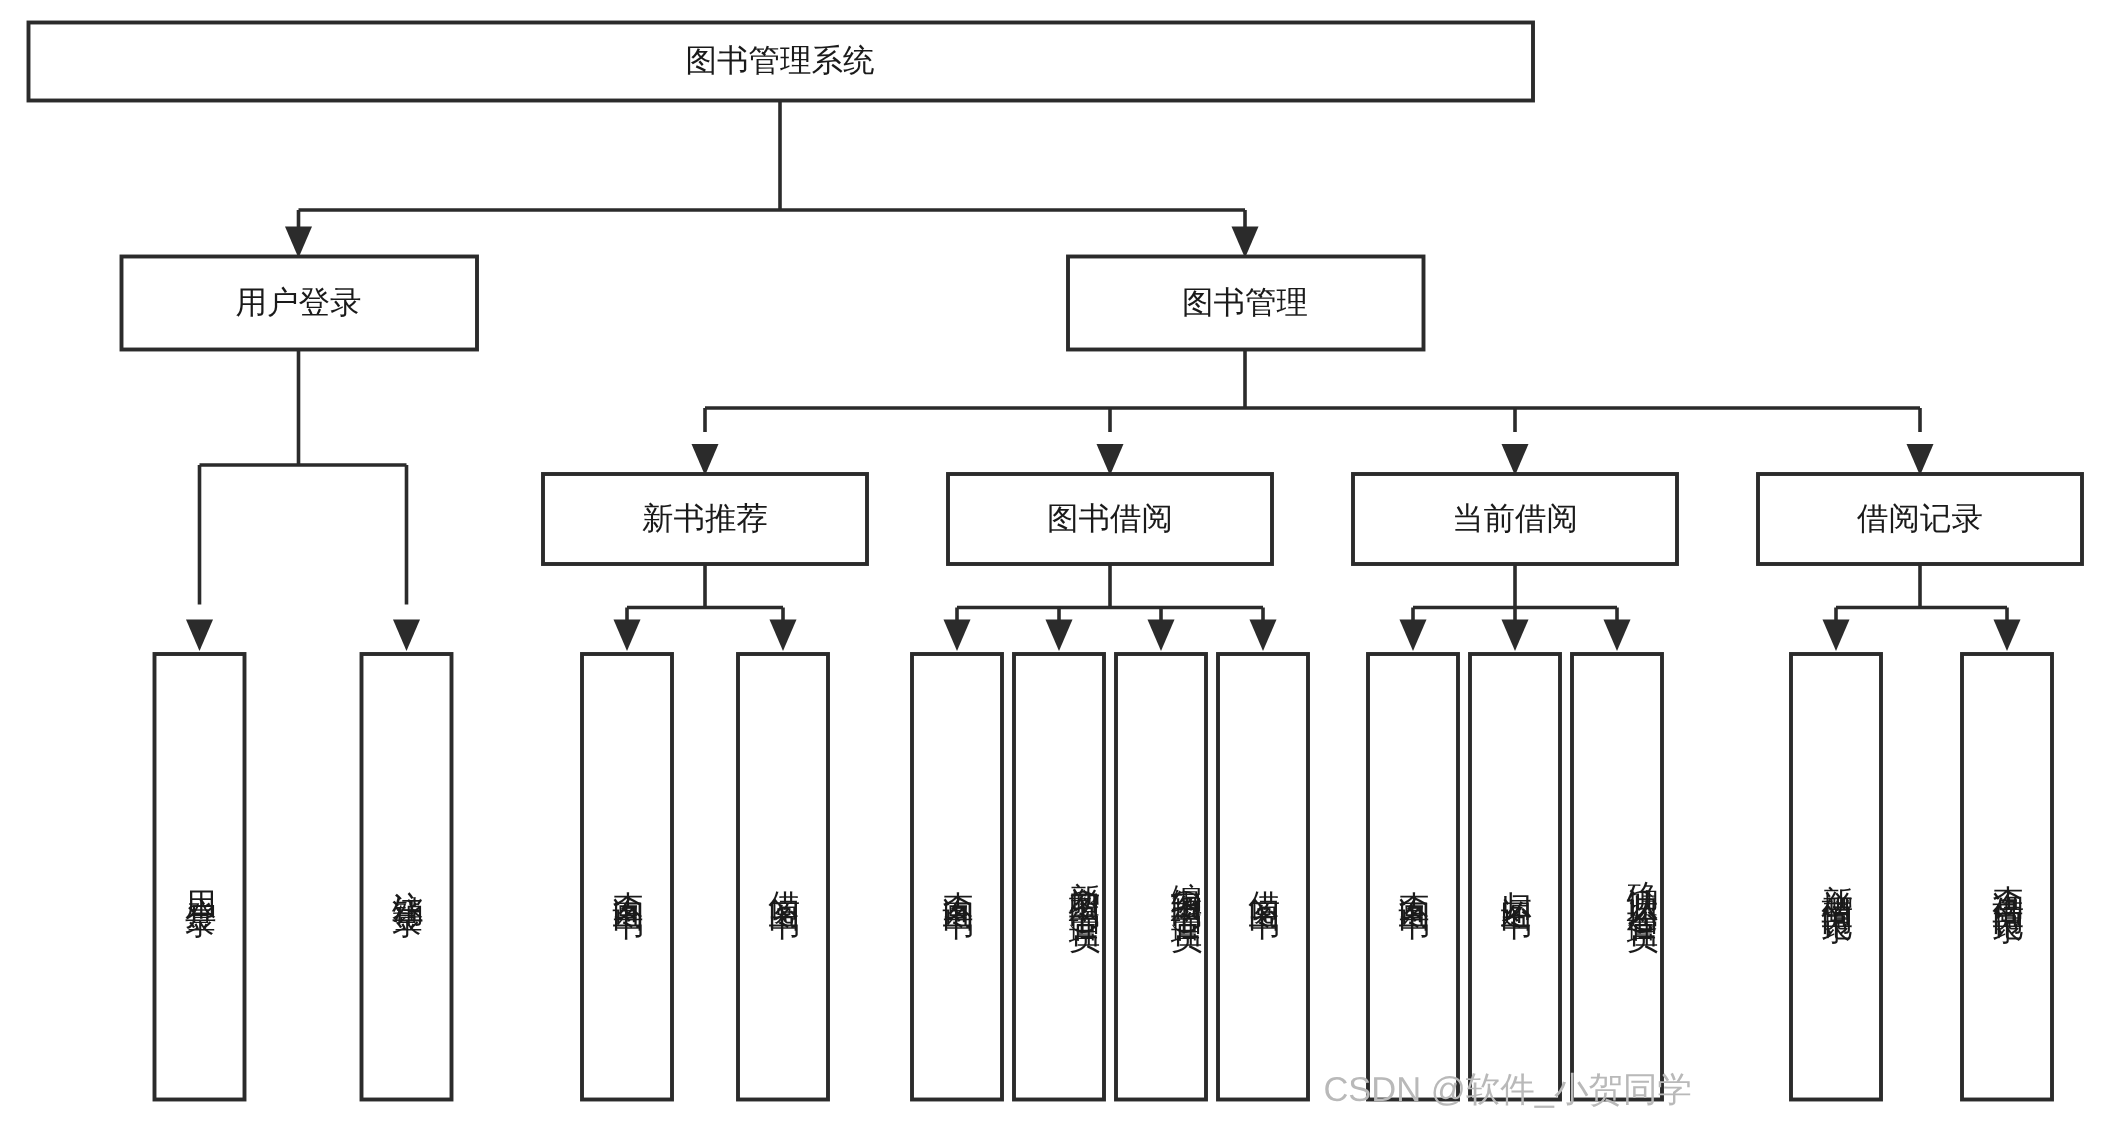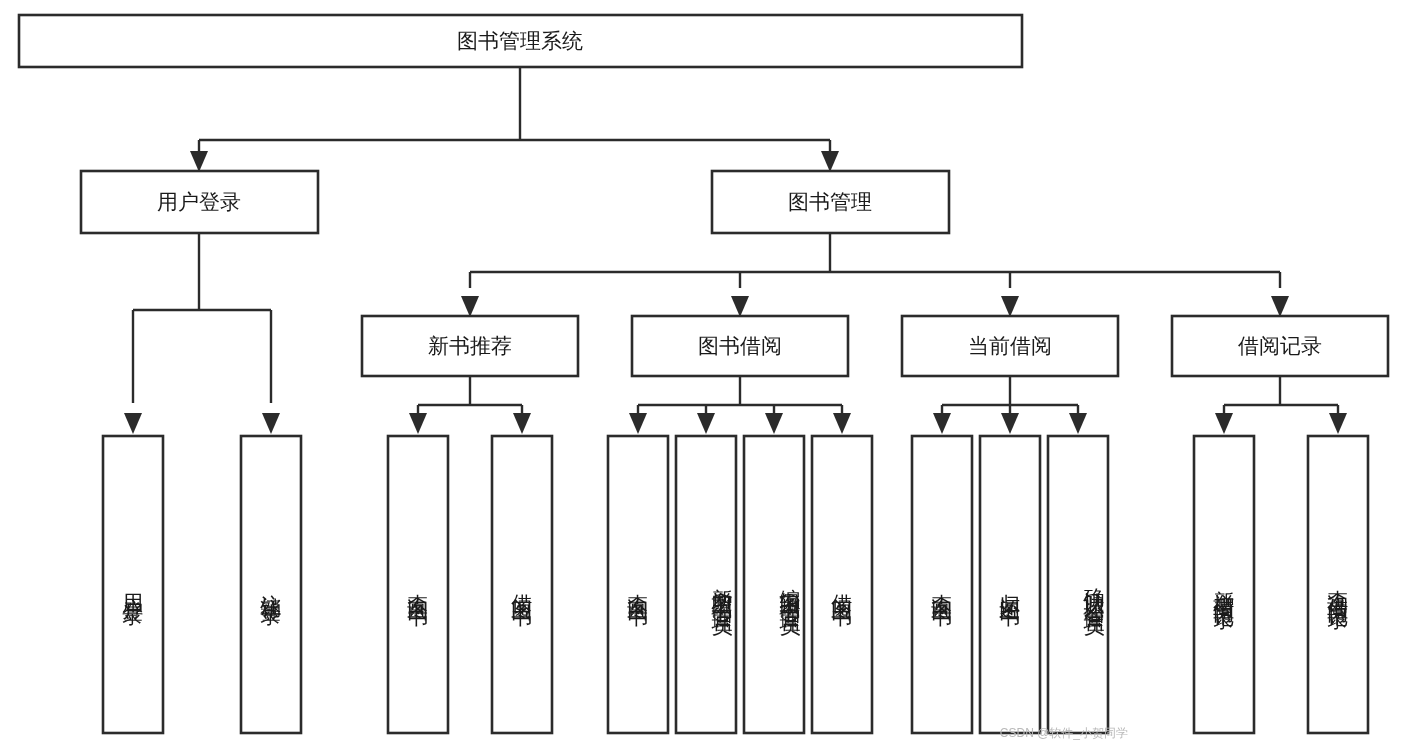--- a/index.html
+++ b/index.html
@@ -63,21 +63,21 @@
     justify-content: center;
     white-space: nowrap;
     pointer-events: none;
     user-select: none;
   }
   .watermark {
     position: absolute;
     right: 10px;
     bottom: 5px;
     font-family: "Liberation Sans", "DejaVu Sans", sans-serif;
-    font-size: 12px;
+    font-size: 23px;
     color: #b9b9b9;
     white-space: nowrap;
     user-select: none;
   }
 </style>
 </head>
 <body>
 
 <div id="diagram-root">
 

